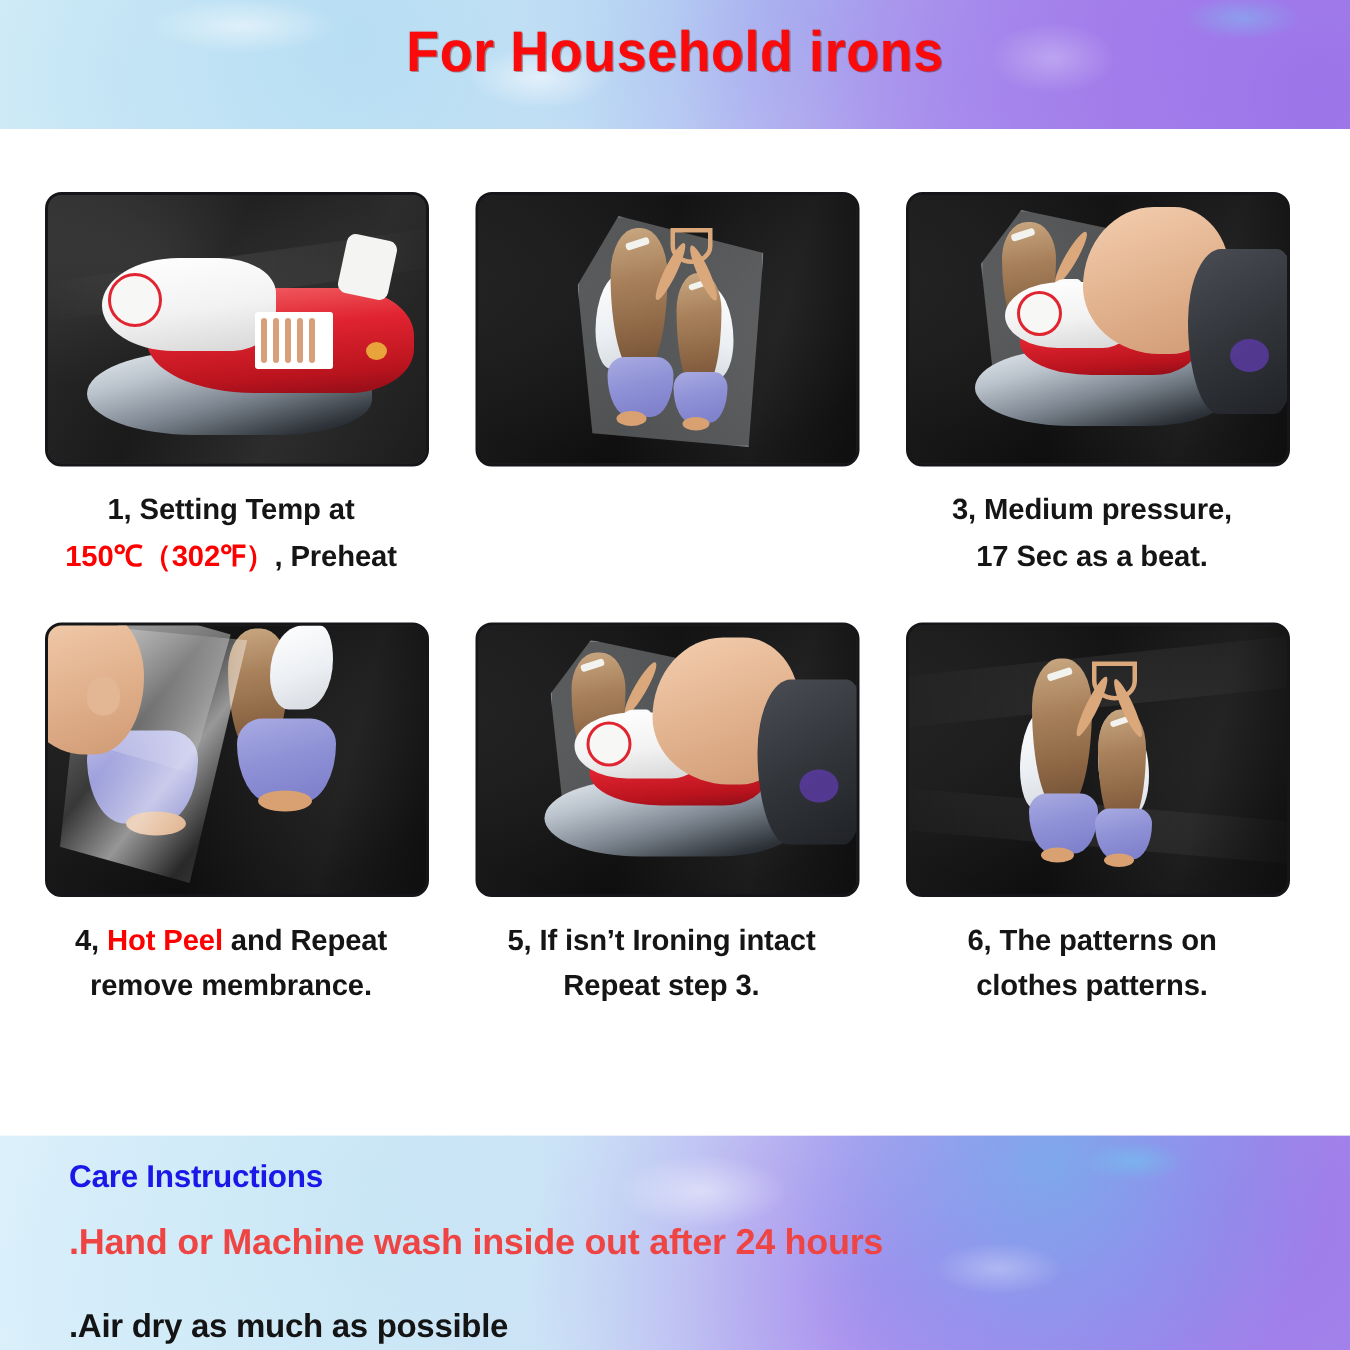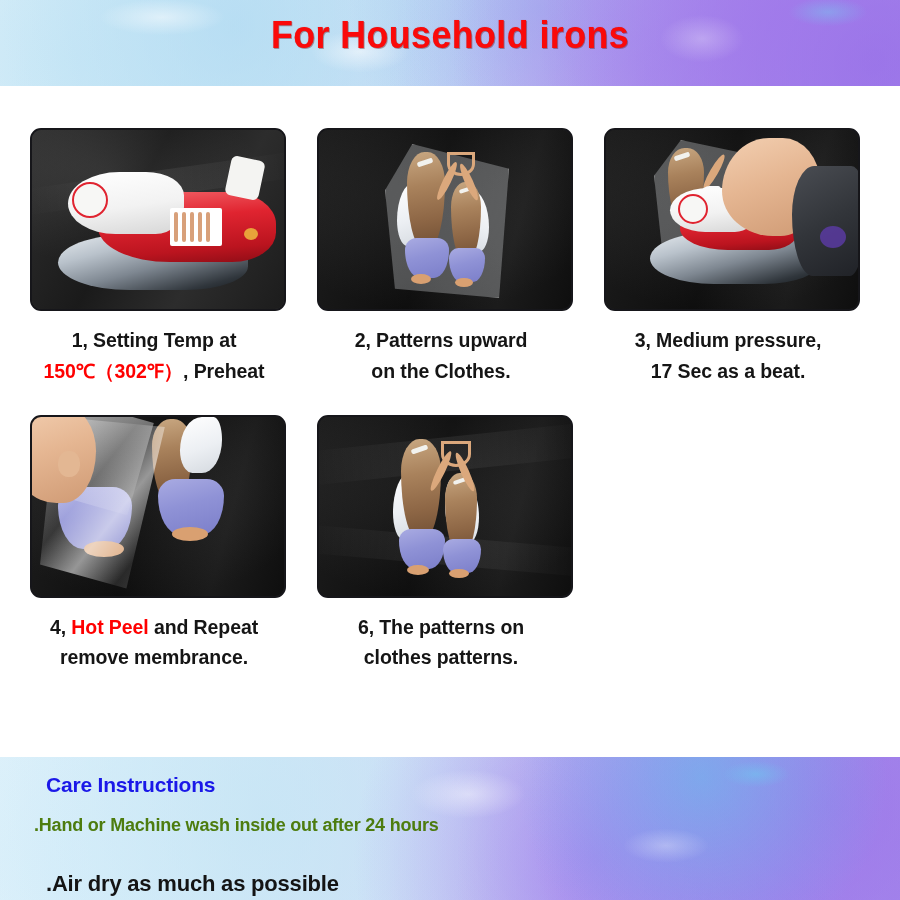--- a/index.html
+++ b/index.html
@@ -229,24 +229,24 @@
   .care-title {
     position: absolute;
     left: 46px; top: 16px;
     font-size: 21px;
     font-weight: bold;
     color: #1a18e8;
     letter-spacing: -0.2px;
   }
   .care-line-1 {
     position: absolute;
-    left: 34px; top: 58px;
-    font-size: 18px;
+    left: 46px; top: 58px;
+    font-size: 24px;
     font-weight: bold;
-    color: #4d7c0f;
+    color: #ef4444;
     letter-spacing: -0.2px;
   }
   .care-line-2 {
     position: absolute;
     left: 46px; top: 98px;
     font-size: 22px;
     font-weight: bold;
     color: #141414;
     letter-spacing: -0.2px;
     margin-top: 16px;
@@ -298,24 +298,20 @@
         <div class="fig-jeans" style="left:86px;top:108px;width:44px;height:40px;"></div>
         <div class="fig-hair" style="left:132px;top:52px;width:30px;height:78px;"></div>
         <div class="fig-clip" style="left:140px;top:58px;width:13px;height:4px;"></div>
         <div class="fig-jeans" style="left:130px;top:118px;width:36px;height:34px;"></div>
         <div class="fig-arm" style="left:124px;top:30px;width:8px;height:42px;transform:rotate(26deg);"></div>
         <div class="fig-arm" style="left:146px;top:32px;width:8px;height:40px;transform:rotate(-24deg);"></div>
         <div style="position:absolute;left:128px;top:22px;width:22px;height:18px;border:3px solid #dba87c;border-radius:50% 50% 0 0;transform:rotate(180deg);"></div>
         <div class="fig-skin" style="left:92px;top:144px;width:20px;height:10px;"></div>
         <div class="fig-skin" style="left:136px;top:148px;width:18px;height:9px;"></div>
       </div>
-      <div class="caption">
-        <div>2, Patterns upward</div>
-        <div>on the Clothes.</div>
-      </div>
     </div>
 
     <div class="step">
       <div class="photo">
         <div class="cloth deep"></div>
         <div class="decal-film" style="left:48px;top:10px;width:110px;height:126px;clip-path:polygon(24% 0,100% 14%,90% 100%,8% 92%,0 28%);"></div>
         <div class="fig-hair" style="left:62px;top:18px;width:36px;height:76px;"></div>
         <div class="fig-clip" style="left:68px;top:24px;width:16px;height:5px;"></div>
         <div class="fig-arm" style="left:104px;top:22px;width:8px;height:40px;transform:rotate(30deg);"></div>
         <div class="fig-wing" style="left:88px;top:56px;width:30px;height:44px;"></div>
@@ -350,20 +346,41 @@
         <div style="position:absolute;left:36px;top:-6px;width:74px;height:96px;background:linear-gradient(140deg,rgba(255,255,255,0.62),rgba(255,255,255,0.06));transform:rotate(16deg);"></div>
         <div class="hand" style="left:-18px;top:-10px;width:82px;height:96px;"></div>
         <div style="position:absolute;left:26px;top:34px;width:22px;height:26px;border-radius:45%;background:#e3b793;"></div>
       </div>
       <div class="caption">
         <div><span>4, </span><span class="hot">Hot Peel</span><span> and Repeat</span></div>
         <div>remove membrance.</div>
       </div>
     </div>
 
+    <div class="step">
+      <div class="photo">
+        <div class="cloth deep"></div>
+        <div class="decal-film" style="left:48px;top:10px;width:110px;height:126px;clip-path:polygon(24% 0,100% 14%,90% 100%,8% 92%,0 28%);"></div>
+        <div class="fig-hair" style="left:62px;top:18px;width:36px;height:76px;"></div>
+        <div class="fig-clip" style="left:68px;top:24px;width:16px;height:5px;"></div>
+        <div class="fig-arm" style="left:104px;top:22px;width:8px;height:40px;transform:rotate(30deg);"></div>
+        <div class="fig-wing" style="left:88px;top:56px;width:30px;height:44px;"></div>
+        <div class="iron-sole" style="left:44px;top:102px;width:170px;height:52px;"></div>
+        <div class="iron-body-red" style="left:74px;top:76px;width:118px;height:44px;"></div>
+        <div class="iron-body-white" style="left:64px;top:58px;width:86px;height:44px;"></div>
+        <div class="iron-dial" style="left:72px;top:64px;width:26px;height:26px;"></div>
+        <div class="hand" style="left:116px;top:8px;width:98px;height:98px;"></div>
+        <div class="sleeve" style="left:186px;top:36px;width:74px;height:110px;"></div>
+        <div style="position:absolute;left:214px;top:96px;width:26px;height:22px;border-radius:50%;background:#5c3ba8;opacity:0.8;"></div>
+      </div>
+      <div class="caption">
+        <div>5, If isn’t Ironing intact</div>
+        <div>Repeat step 3.</div>
+      </div>
+    </div>
 
     <div class="step">
       <div class="photo">
         <div class="cloth deep"></div>
         <div class="fold" style="left:-20px;top:20px;width:300px;height:34px;transform:rotate(-6deg);"></div>
         <div class="fold" style="left:-20px;top:120px;width:300px;height:28px;transform:rotate(5deg);"></div>
         <div class="fig-wing" style="left:74px;top:56px;width:32px;height:66px;"></div>
         <div class="fig-wing" style="left:126px;top:62px;width:34px;height:64px;transform:scaleX(-1);"></div>
         <div class="fig-hair" style="left:82px;top:22px;width:40px;height:100px;"></div>
         <div class="fig-clip" style="left:92px;top:30px;width:17px;height:5px;"></div>

